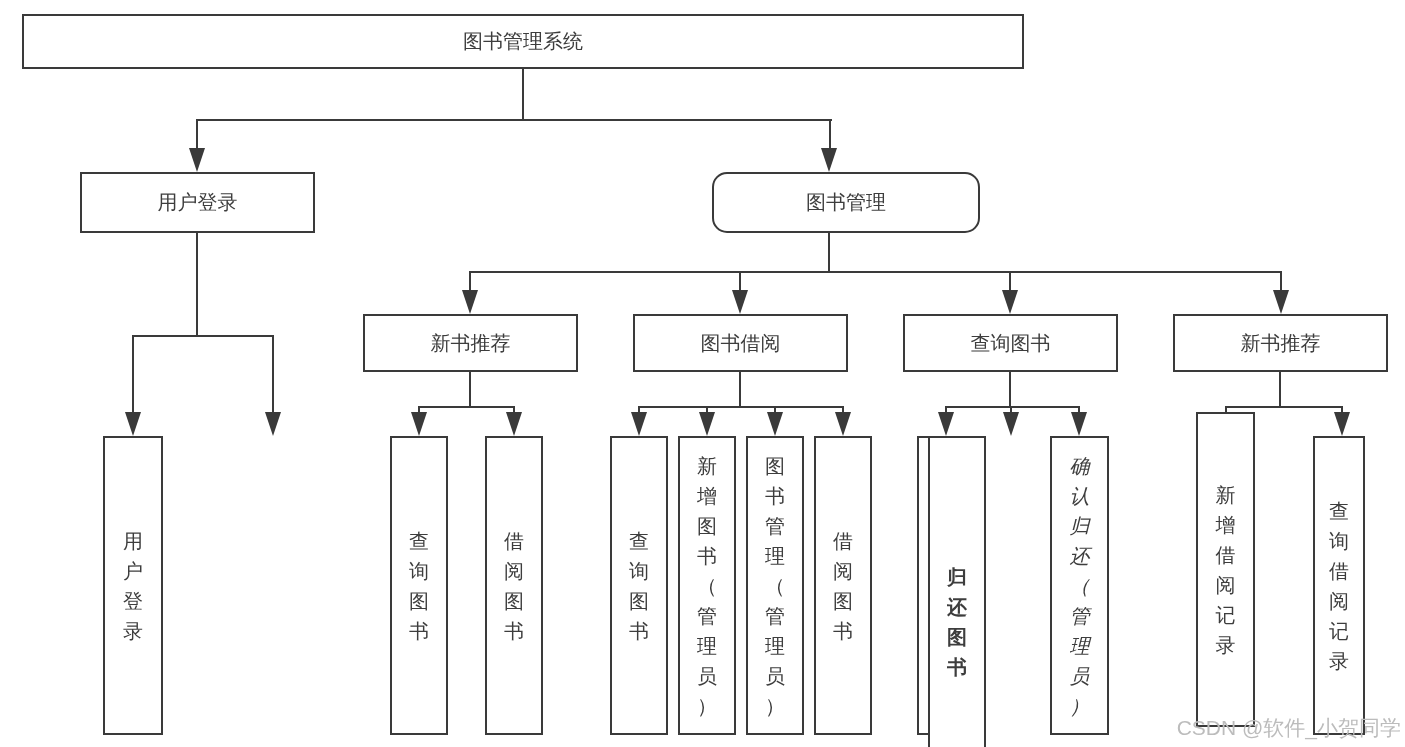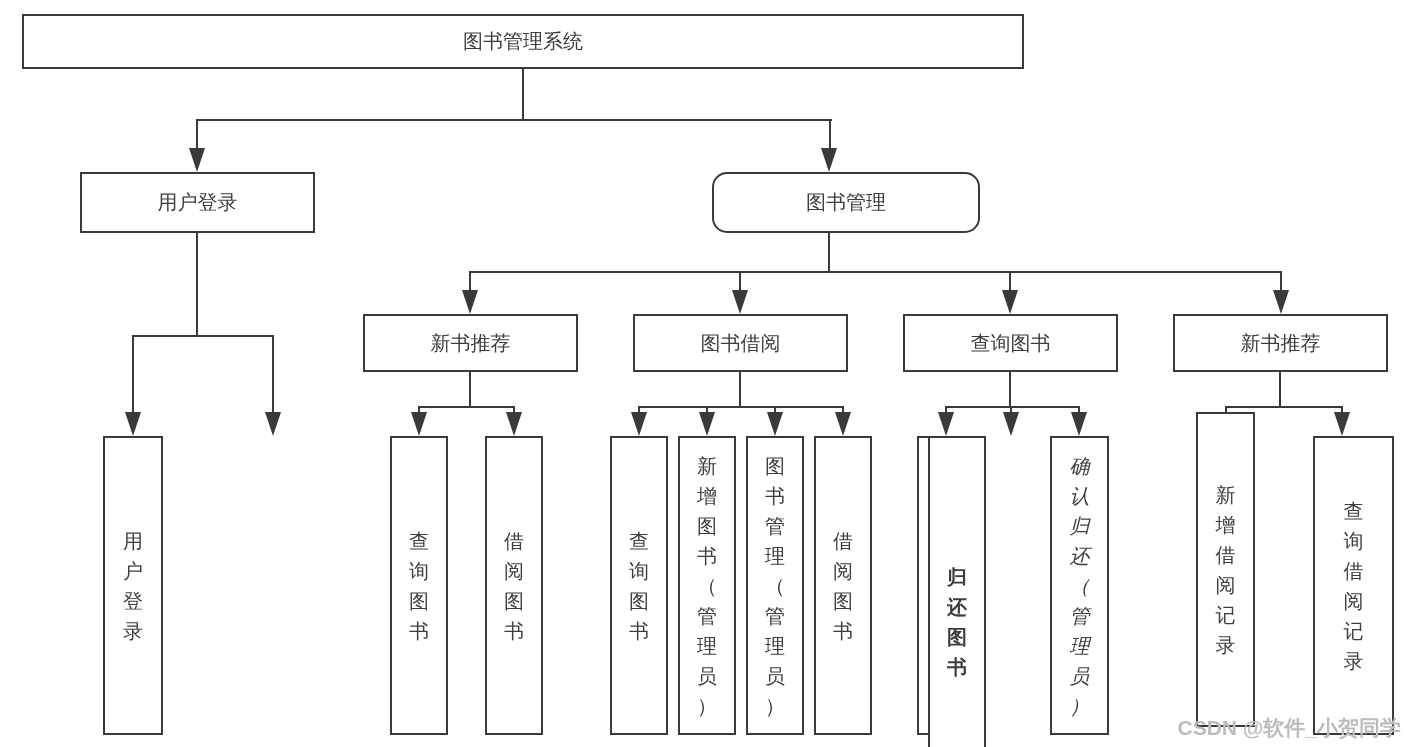--- a/index.html
+++ b/index.html
@@ -169,19 +169,19 @@
   <div class="leaf" style="left:928px;top:436px;width:58px;height:372px;font-weight:bold;">
     <span class="vtext">归还图书</span>
   </div>
   <div class="leaf" style="left:1050px;top:436px;width:59px;height:299px;font-style:italic;">
     <span class="vtext">确认归还（管理员）</span>
   </div>
 
   <div class="leaf" style="left:1196px;top:412px;width:59px;height:315px;">
     <span class="vtext">新增借阅记录</span>
   </div>
-  <div class="leaf" style="left:1313px;top:436px;width:81px;height:299px;">
+  <div class="leaf" style="left:1313px;top:436px;width:52px;height:299px;">
     <span class="vtext">查询借阅记录</span>
   </div>
 
-  <div class="watermark" style="right:4px;top:714px;font-weight:bold;">CSDN @软件_小贺同学</div>
+  <div class="watermark" style="right:4px;top:714px;">CSDN @软件_小贺同学</div>
 
 </div>
 
 </body></html>

